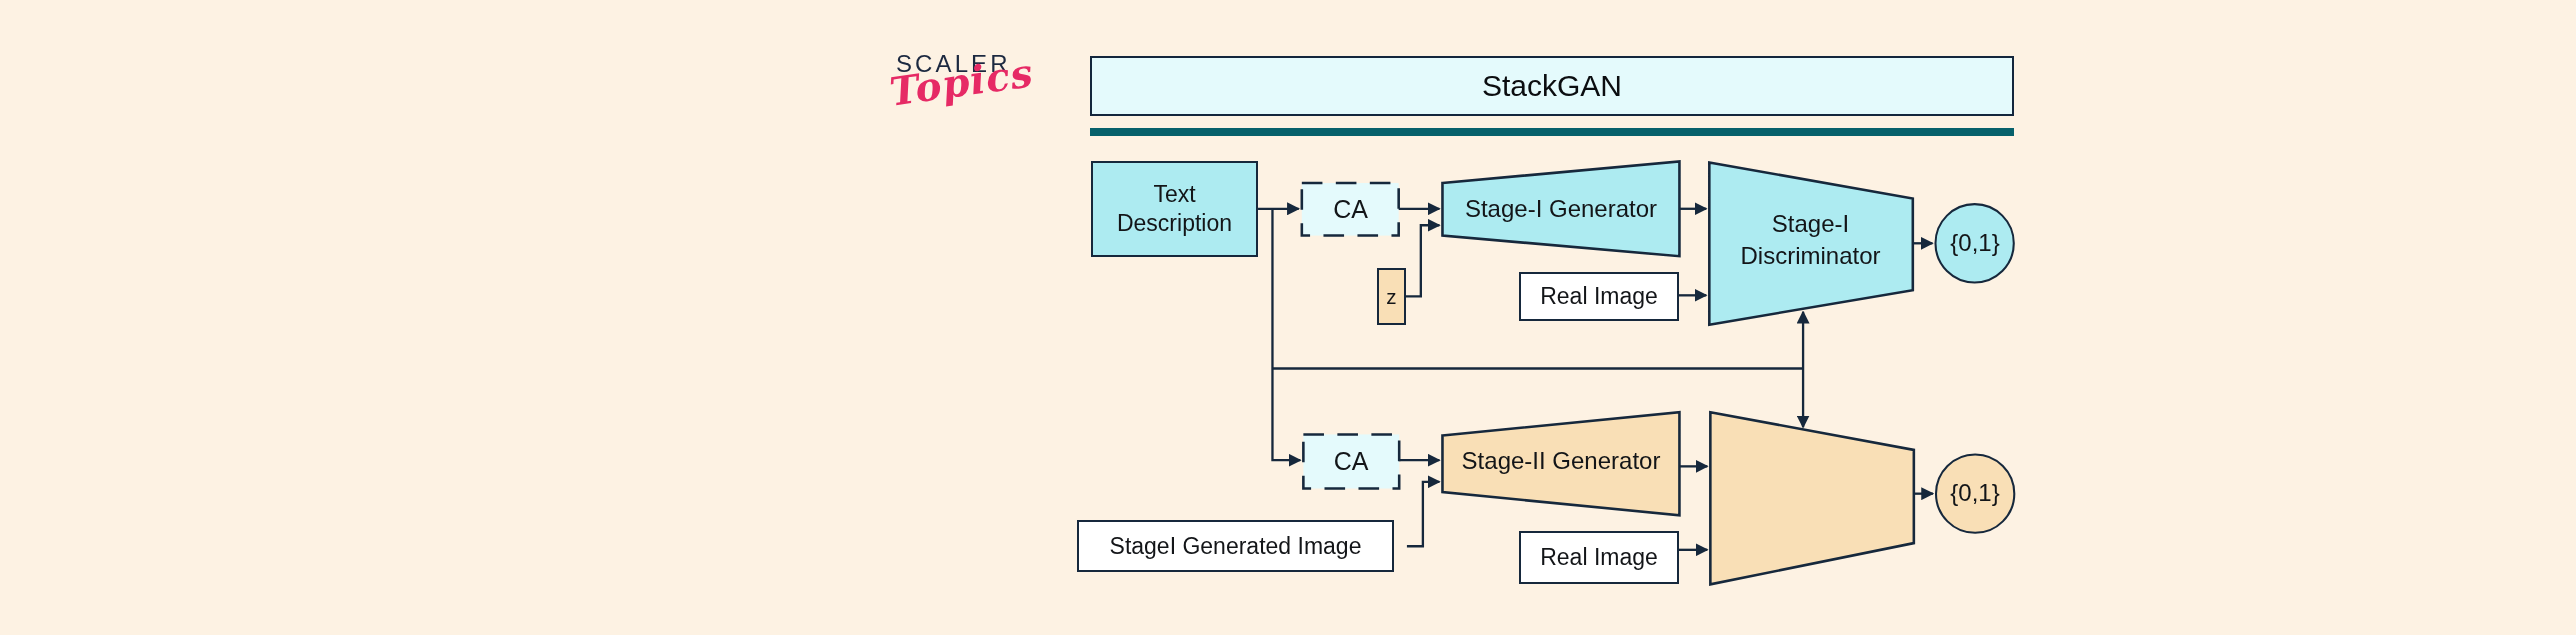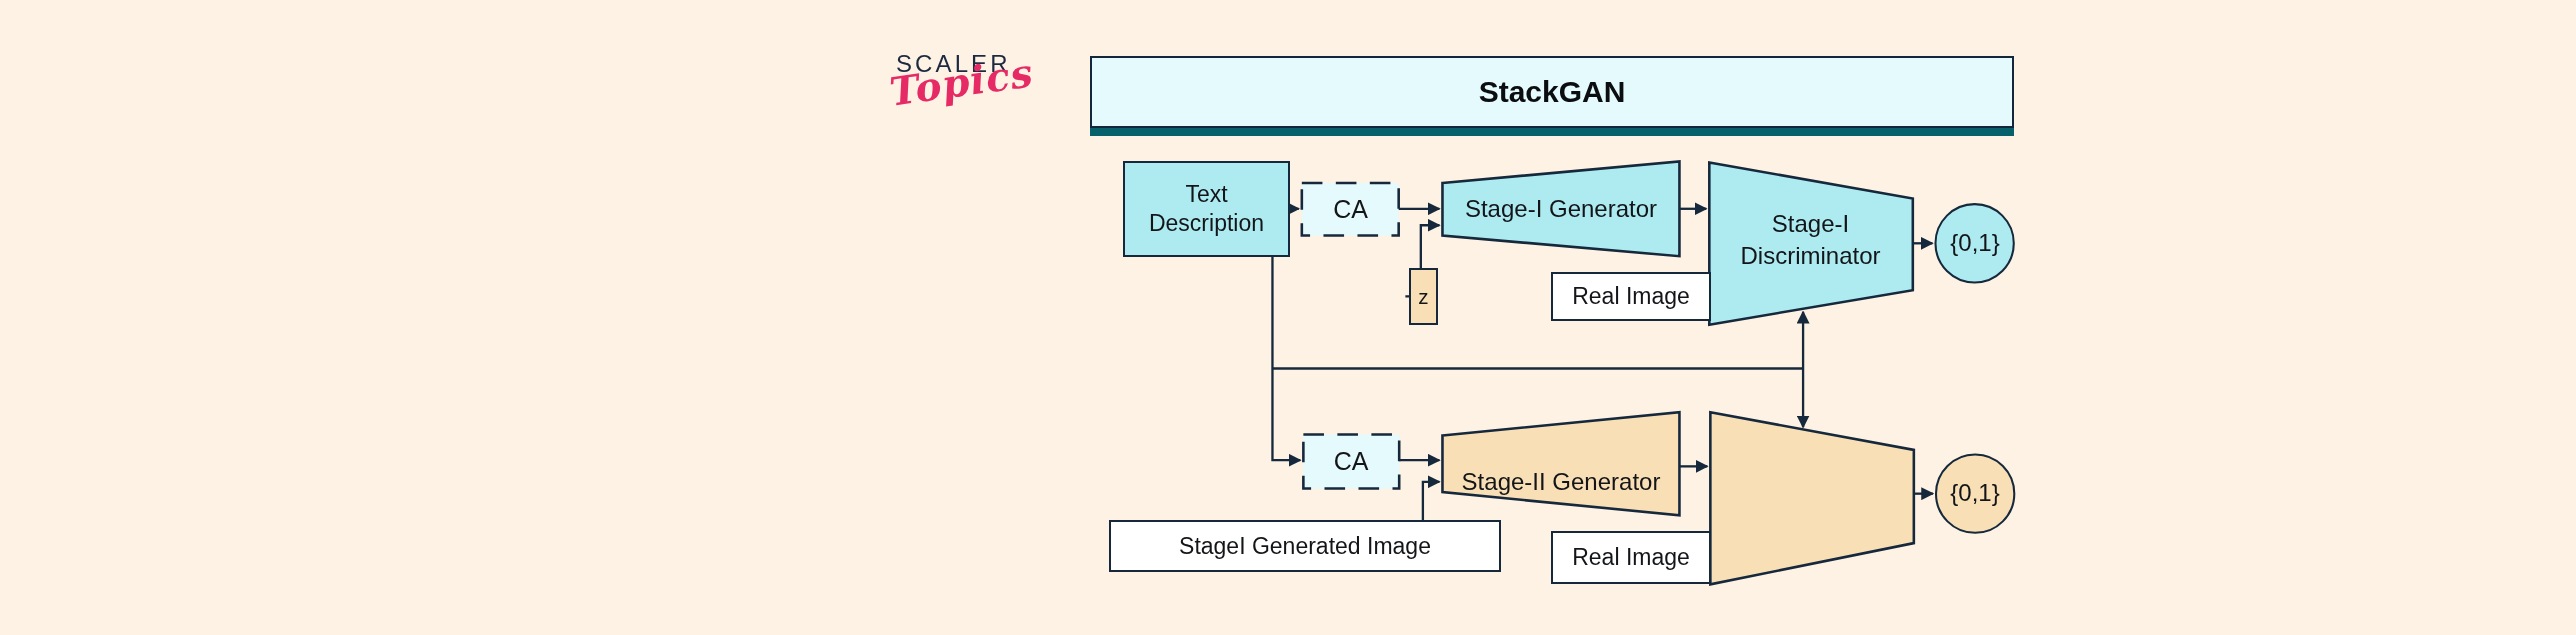--- a/index.html
+++ b/index.html
@@ -9,38 +9,38 @@
   .abs{position:absolute;box-sizing:border-box;}
   .center{display:flex;align-items:center;justify-content:center;text-align:center;}
 
   
   .brand{left:896px;top:50px;font-size:24px;font-weight:normal;letter-spacing:3.1px;color:#1C2940;}
   .brand-sub{left:890px;top:69px;font-size:39px;font-style:italic;font-weight:bold;
              font-family:"DejaVu Serif", serif;color:#E62A65;transform:rotate(-8deg);
              transform-origin:left center;letter-spacing:1px;}
 
   
-  .title-box{left:1090px;top:56px;width:924px;height:72px;background:#E4FAFC;
-             border:2.6px solid #13263C;font-size:30px;font-weight:bold;color:#0B0D10;}
+  .title-box{left:1090px;top:56px;width:924px;height:60px;background:#E4FAFC;
+             border:2.6px solid #13263C;font-size:30px;font-weight:normal;color:#0B0D10;}
   .title-underline{left:1090px;top:128px;width:924px;height:8.2px;background:#07616B;}
 
   
-  .node{border:2.1px solid #16283C;font-size:23px;line-height:1.25;margin-left:32px;}
+  .node{border:2.1px solid #16283C;font-size:23px;line-height:1.25;}
   .td-box{left:1091px;top:161px;width:167px;height:96px;background:#ADEBF1;}
   .z-box{left:1377px;top:268px;width:29px;height:57px;background:#F9DFB6;font-size:20.6px;}
   .real1-box{left:1519px;top:272px;width:160px;height:49px;background:#FFFFFF;}
-  .sgi-box{left:1077px;top:520px;width:392px;height:52px;background:#FFFFFF;border-width:2.6px;}
+  .sgi-box{left:1077px;top:520px;width:317px;height:52px;background:#FFFFFF;border-width:2.6px;}
   .real2-box{left:1519px;top:531px;width:160px;height:53px;background:#FFFFFF;}
 
   
   .shape-label{font-size:24px;line-height:1.32;}
   .ca1-label{left:1302px;top:183px;width:97px;height:53px;font-size:25px;}
   .ca2-label{left:1303px;top:434px;width:96px;height:54px;font-size:25px;}
   .gen1-label{left:1445px;top:193px;width:232px;height:31px;}
-  .gen2-label{left:1445px;top:445px;width:232px;height:31px;margin-top:21px;}
+  .gen2-label{left:1445px;top:445px;width:232px;height:31px;}
   .disc1-label{left:1715px;top:199px;width:191px;height:82px;}
   .disc2-label{left:1717px;top:456px;width:191px;height:82px;}
   .out1-label{left:1936px;top:204px;width:78px;height:78px;}
   .out2-label{left:1936px;top:454px;width:78px;height:78px;}
 </style>
 </head>
 <body>
 
 <div id="canvas">
 

